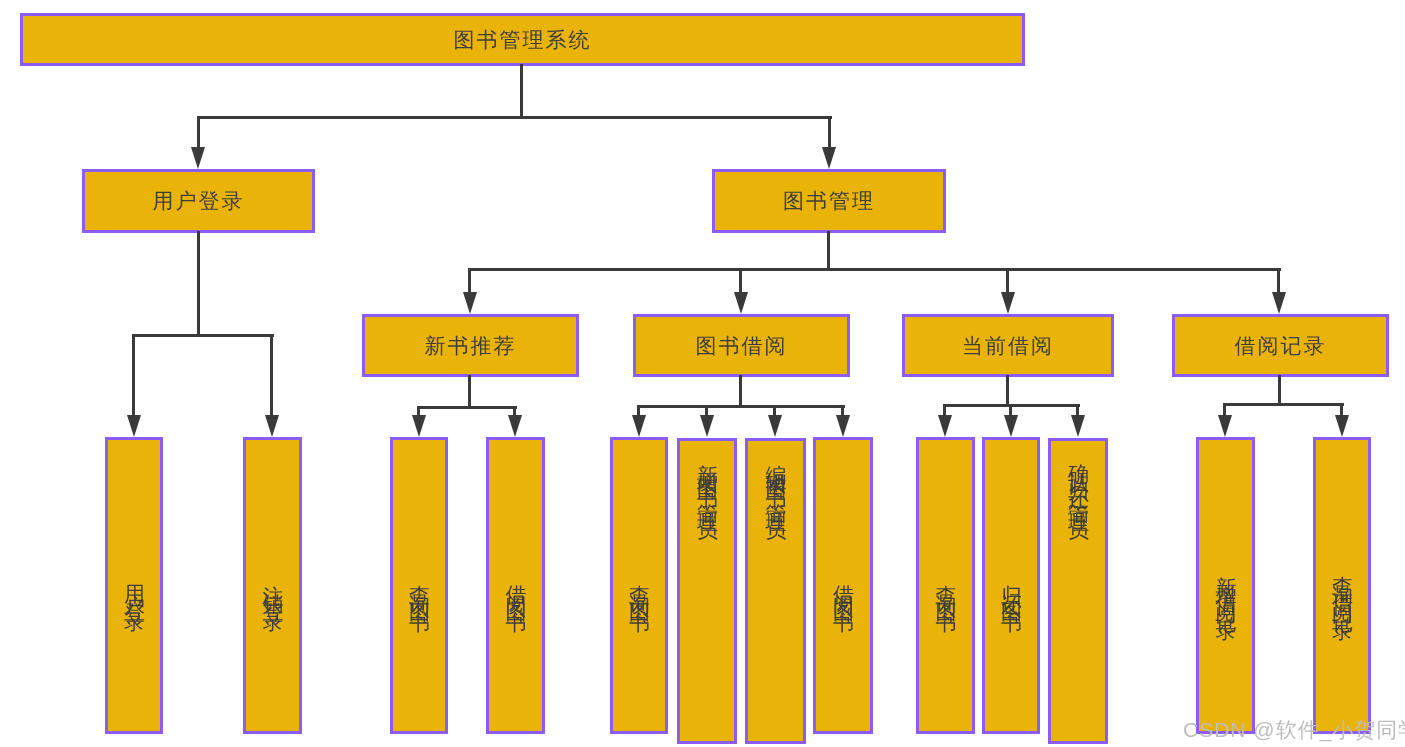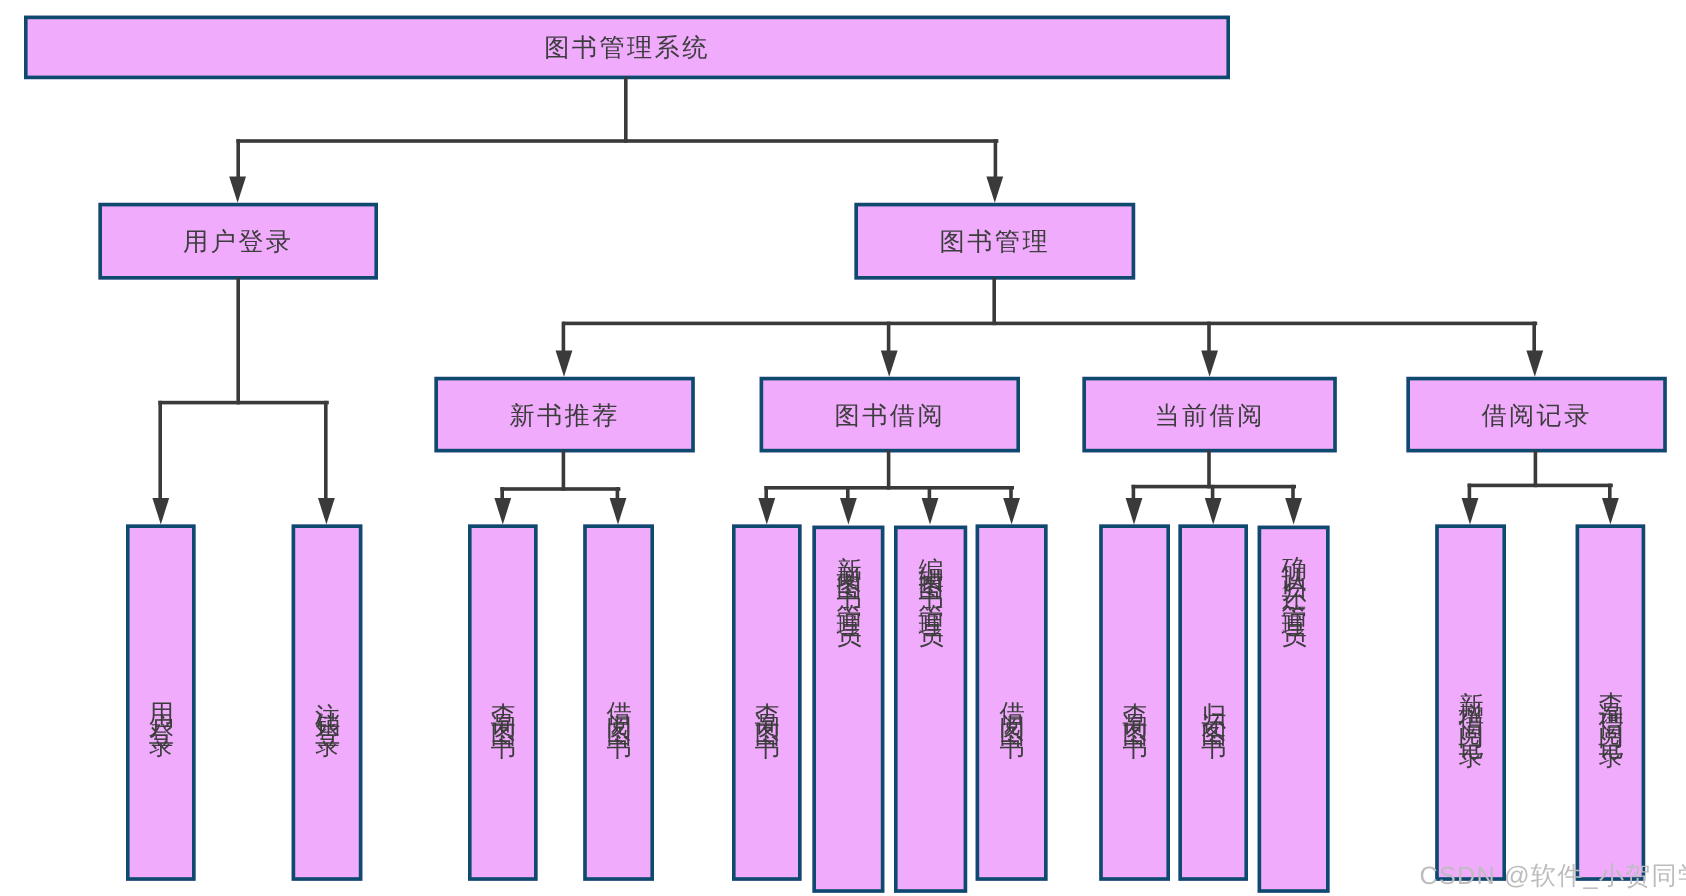--- a/index.html
+++ b/index.html
@@ -1,21 +1,21 @@
 <!DOCTYPE html>
 <html><head>
 <meta charset="utf-8">
 <style>
   html,body{margin:0;padding:0;background:#ffffff;}
   .canvas{
     position:relative;width:1405px;height:747px;background:#ffffff;
     font-family:"Liberation Sans","DejaVu Sans",sans-serif;color:#3d3d3d;overflow:hidden;
   }
   .box{
-    position:absolute;background:#f0abfc;border:3px solid #0c4a6e;box-sizing:border-box;
+    position:absolute;background:#eab308;border:3px solid #8b5cf6;box-sizing:border-box;
     display:flex;align-items:center;justify-content:center;font-size:21px;letter-spacing:2px;font-family:Liberation Serif, serif;
   }
   .leaf .vlabel{
     writing-mode:vertical-rl;text-orientation:upright;
     letter-spacing:9px;line-height:1;font-size:21px;
   }
   .leaf.tall{align-items:flex-start;}
   .leaf.tall .vlabel{padding-top:6px;letter-spacing:8px;}
   .hline,.vline{position:absolute;background:#3a3a3a;}
   .hline{height:3px;}

